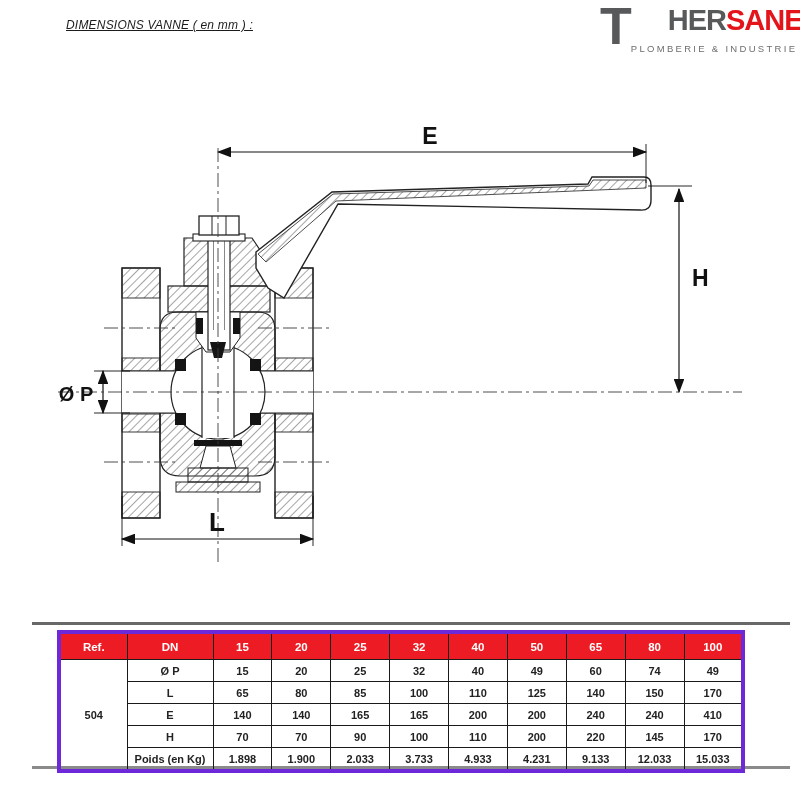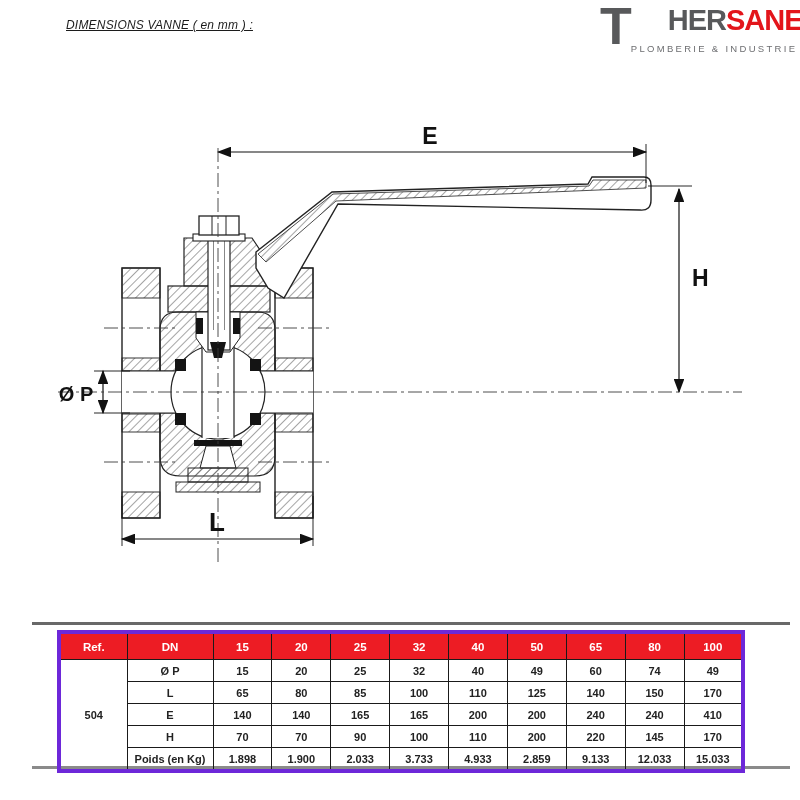--- a/index.html
+++ b/index.html
@@ -241,21 +241,21 @@
           <td>145</td>
           <td>170</td>
         </tr>
         <tr>
           <td>Poids (en Kg)</td>
           <td>1.898</td>
           <td>1.900</td>
           <td>2.033</td>
           <td>3.733</td>
           <td>4.933</td>
-          <td>2.859</td>
+          <td>4.231</td>
           <td>9.133</td>
           <td>12.033</td>
           <td>15.033</td>
         </tr>
       </tbody>
   </table>
 
 </div>
 
 </body></html>

